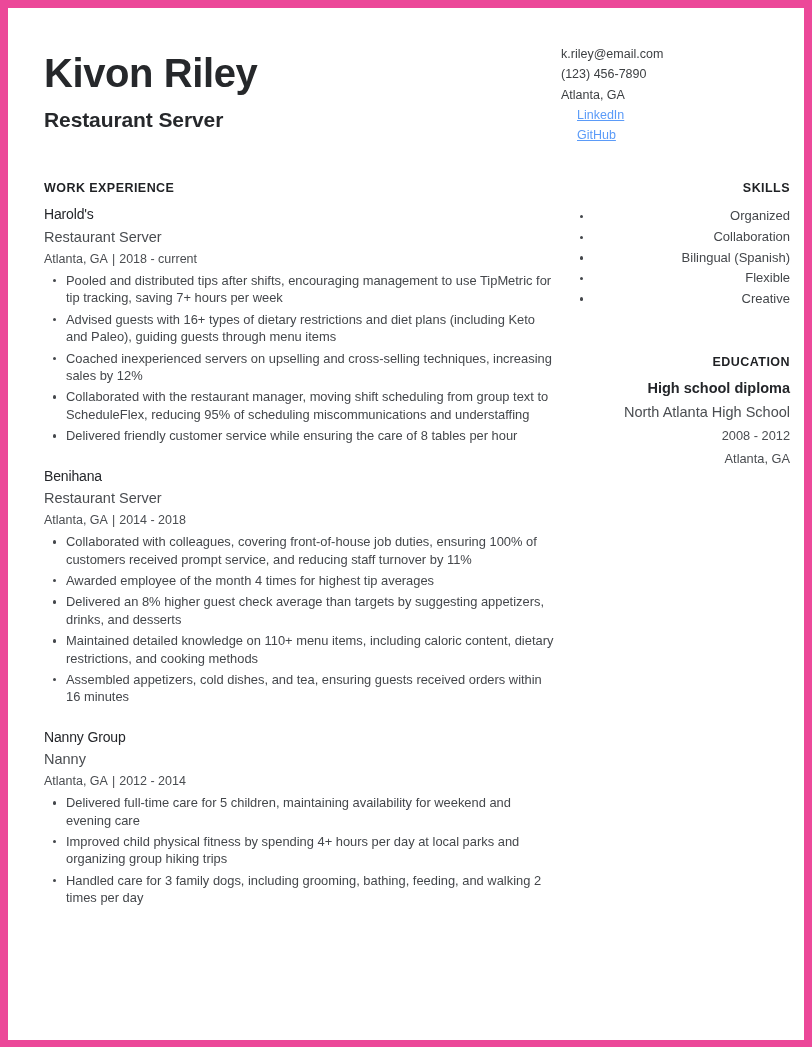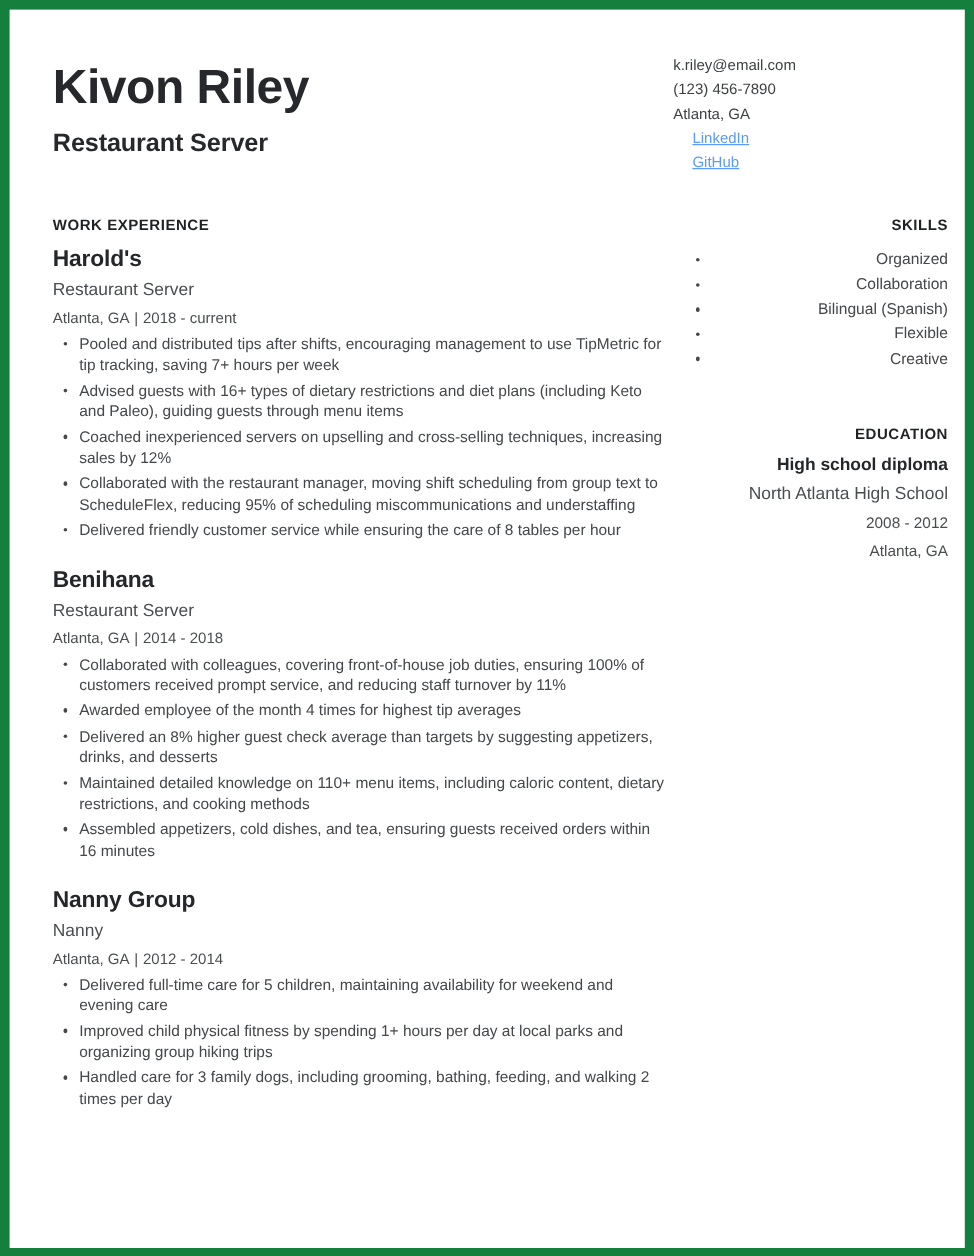--- a/index.html
+++ b/index.html
@@ -9,21 +9,21 @@
   }
   body {
     font-family: "Liberation Sans", sans-serif;
     -webkit-font-smoothing: antialiased;
   }
   .page {
     position: relative;
     width: 812px;
     height: 1047px;
     box-sizing: border-box;
-    background: #15803d;
+    background: #ec4899;
     padding: 8px 8px 7px 8px;
     overflow: hidden;
   }
   .sheet {
     position: relative;
     width: 100%;
     height: 100%;
     background: #ffffff;
     box-sizing: border-box;
     padding: 30px 28px 0 36px;
@@ -89,22 +89,22 @@
     letter-spacing: 0.45px;
     color: #1f2124;
     text-transform: uppercase;
     margin: 0 0 11px 0;
   }
 
   
   .job { margin-bottom: 23px; }
   .job:last-child { margin-bottom: 0; }
   .job-company {
-    font-size: 19px;
-    font-weight: bold;
+    font-size: 14px;
+    font-weight: normal;
     color: #24262a;
     letter-spacing: -0.15px;
     margin: 0 0 6px 0;
     line-height: 1.15;
   }
   .job-title {
     font-size: 14.5px;
     color: #4a4d51;
     margin: 0 0 6px 0;
     line-height: 1.2;
@@ -244,21 +244,21 @@
         </div>
 
         <div class="job">
           <div class="job-company">Nanny Group</div>
           <div class="job-title">Nanny</div>
           <div class="job-meta">
             <span>Atlanta, GA</span><span class="sep">|</span><span>2012 - 2014</span>
           </div>
           <ul class="bullets">
             <li>Delivered full-time care for 5 children, maintaining availability for weekend and evening care</li>
-            <li>Improved child physical fitness by spending 1+ hours per day at local parks and organizing group hiking trips</li>
+            <li>Improved child physical fitness by spending 4+ hours per day at local parks and organizing group hiking trips</li>
             <li>Handled care for 3 family dogs, including grooming, bathing, feeding, and walking 2 times per day</li>
           </ul>
         </div>
       </div>
 
       <div class="col-side">
         <div class="side-block">
           <div class="section-head">SKILLS</div>
           <ul class="skills">
             <li>Organized</li>

